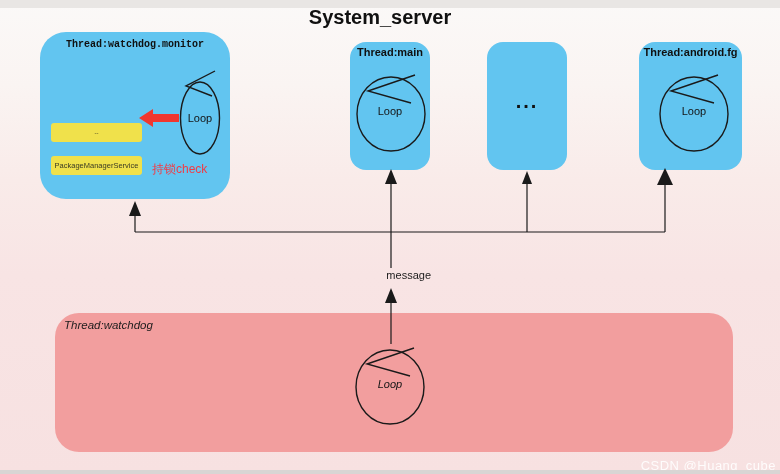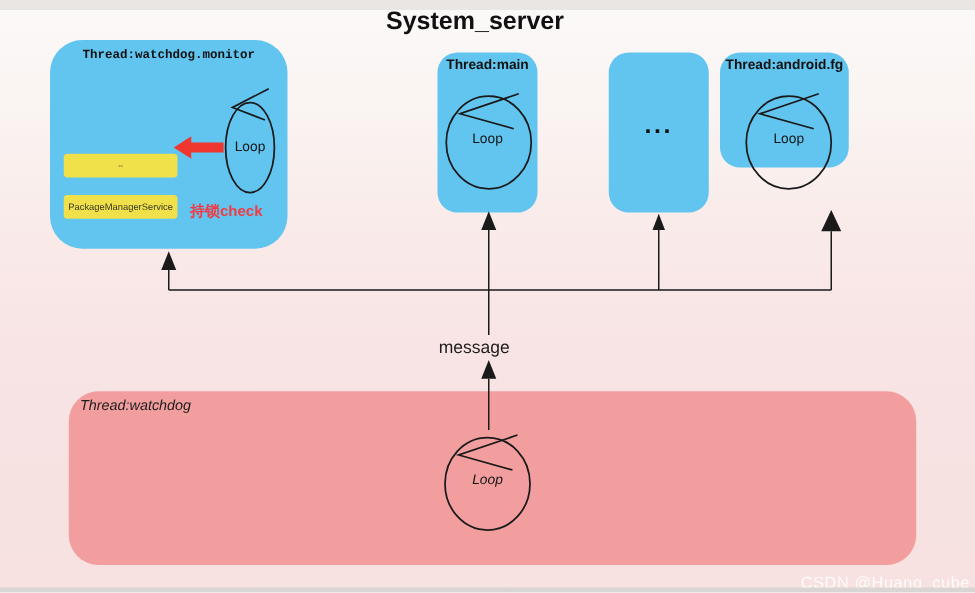--- a/index.html
+++ b/index.html
@@ -11,32 +11,32 @@
   .top-strip{position:absolute;left:0;top:0;width:780px;height:8px;background:#e9e6e4;}
   .bottom-strip{position:absolute;left:0;bottom:0;width:780px;height:4px;background:#d9d5d4;}
   .diagram-title{position:absolute;left:0;top:6px;width:760px;text-align:center;font-size:20px;font-weight:bold;color:#111;}
   
   .thread-box{position:absolute;background:#62c5f0;border-radius:16px;}
   .thread-box .box-title{position:absolute;left:0;right:0;top:4px;text-align:center;font-weight:bold;font-size:11px;color:#101010;}
   #monitor-box{left:40px;top:32px;width:190px;height:167px;border-radius:26px;}
   #monitor-box .box-title{top:7px;font-size:10px;font-family:Liberation Mono, monospace;}
   #main-box{left:350px;top:42px;width:80px;height:128px;}
   #dots-box{left:487px;top:42px;width:80px;height:128px;}
-  #android-box{left:576px;top:42px;width:103px;height:92px;}
+  #android-box{left:639px;top:42px;width:103px;height:128px;}
   #watchdog-box{position:absolute;left:55px;top:313px;width:678px;height:139px;background:#f29e9e;border-radius:24px;font-style:italic;}
   #watchdog-box .box-title-left{position:absolute;left:9px;top:6px;font-size:11.5px;color:#1c1c1c;font-weight:normal;}
   
   .service-chip{position:absolute;left:11px;width:91px;height:19px;background:#f0e14b;border-radius:3px;
     display:flex;align-items:center;justify-content:center;font-size:7.5px;color:#3a3a24;}
   
   .loop-label{position:absolute;font-size:11px;color:#141414;text-align:center;}
   .dots-label{position:absolute;left:0;right:0;top:46%;transform:translateY(-50%);text-align:center;
     font-size:20px;font-weight:bold;letter-spacing:2px;color:#111;}
-  .lock-check{position:absolute;left:112px;top:129px;font-size:12px;font-weight:bold;color:#f23b44;}
-  .message-label{position:absolute;left:351px;top:269px;width:80px;text-align:left;font-size:14px;color:#1c1c1c;}
+  .lock-check{position:absolute;left:112px;top:129px;font-size:12px;font-weight:normal;color:#f23b44;}
+  .message-label{position:absolute;left:351px;top:269px;width:80px;text-align:right;font-size:11px;color:#1c1c1c;}
   .watermark{position:absolute;right:4px;bottom:1px;font-size:13px;color:rgba(255,255,255,0.88);letter-spacing:0.5px;}
   svg{display:block;}
   .abs{position:absolute;}
 </style>
 </head>
 <body>
 
 <div id="stage">
 
   <div class="top-strip"></div>

